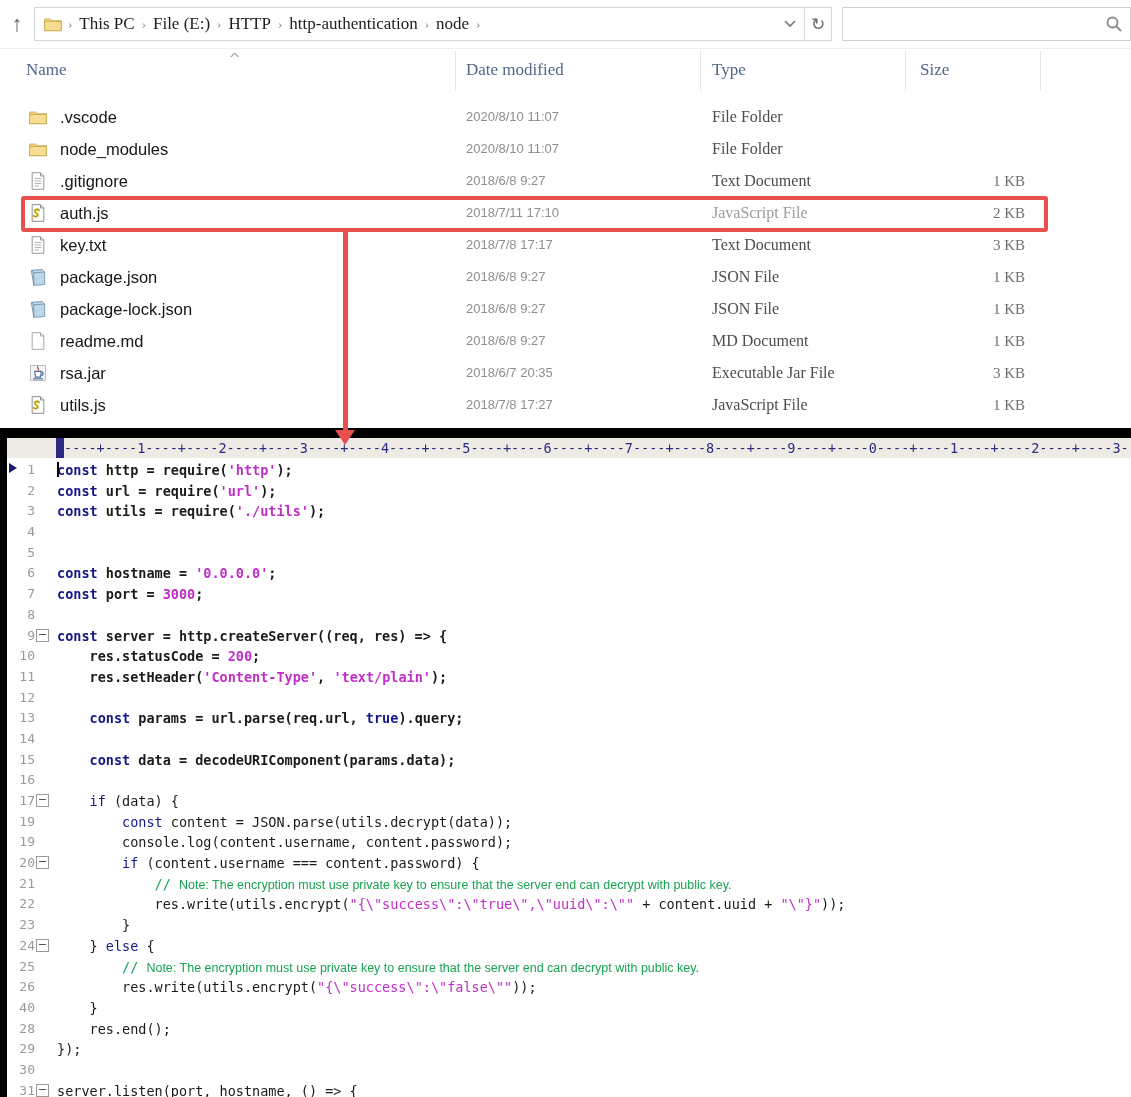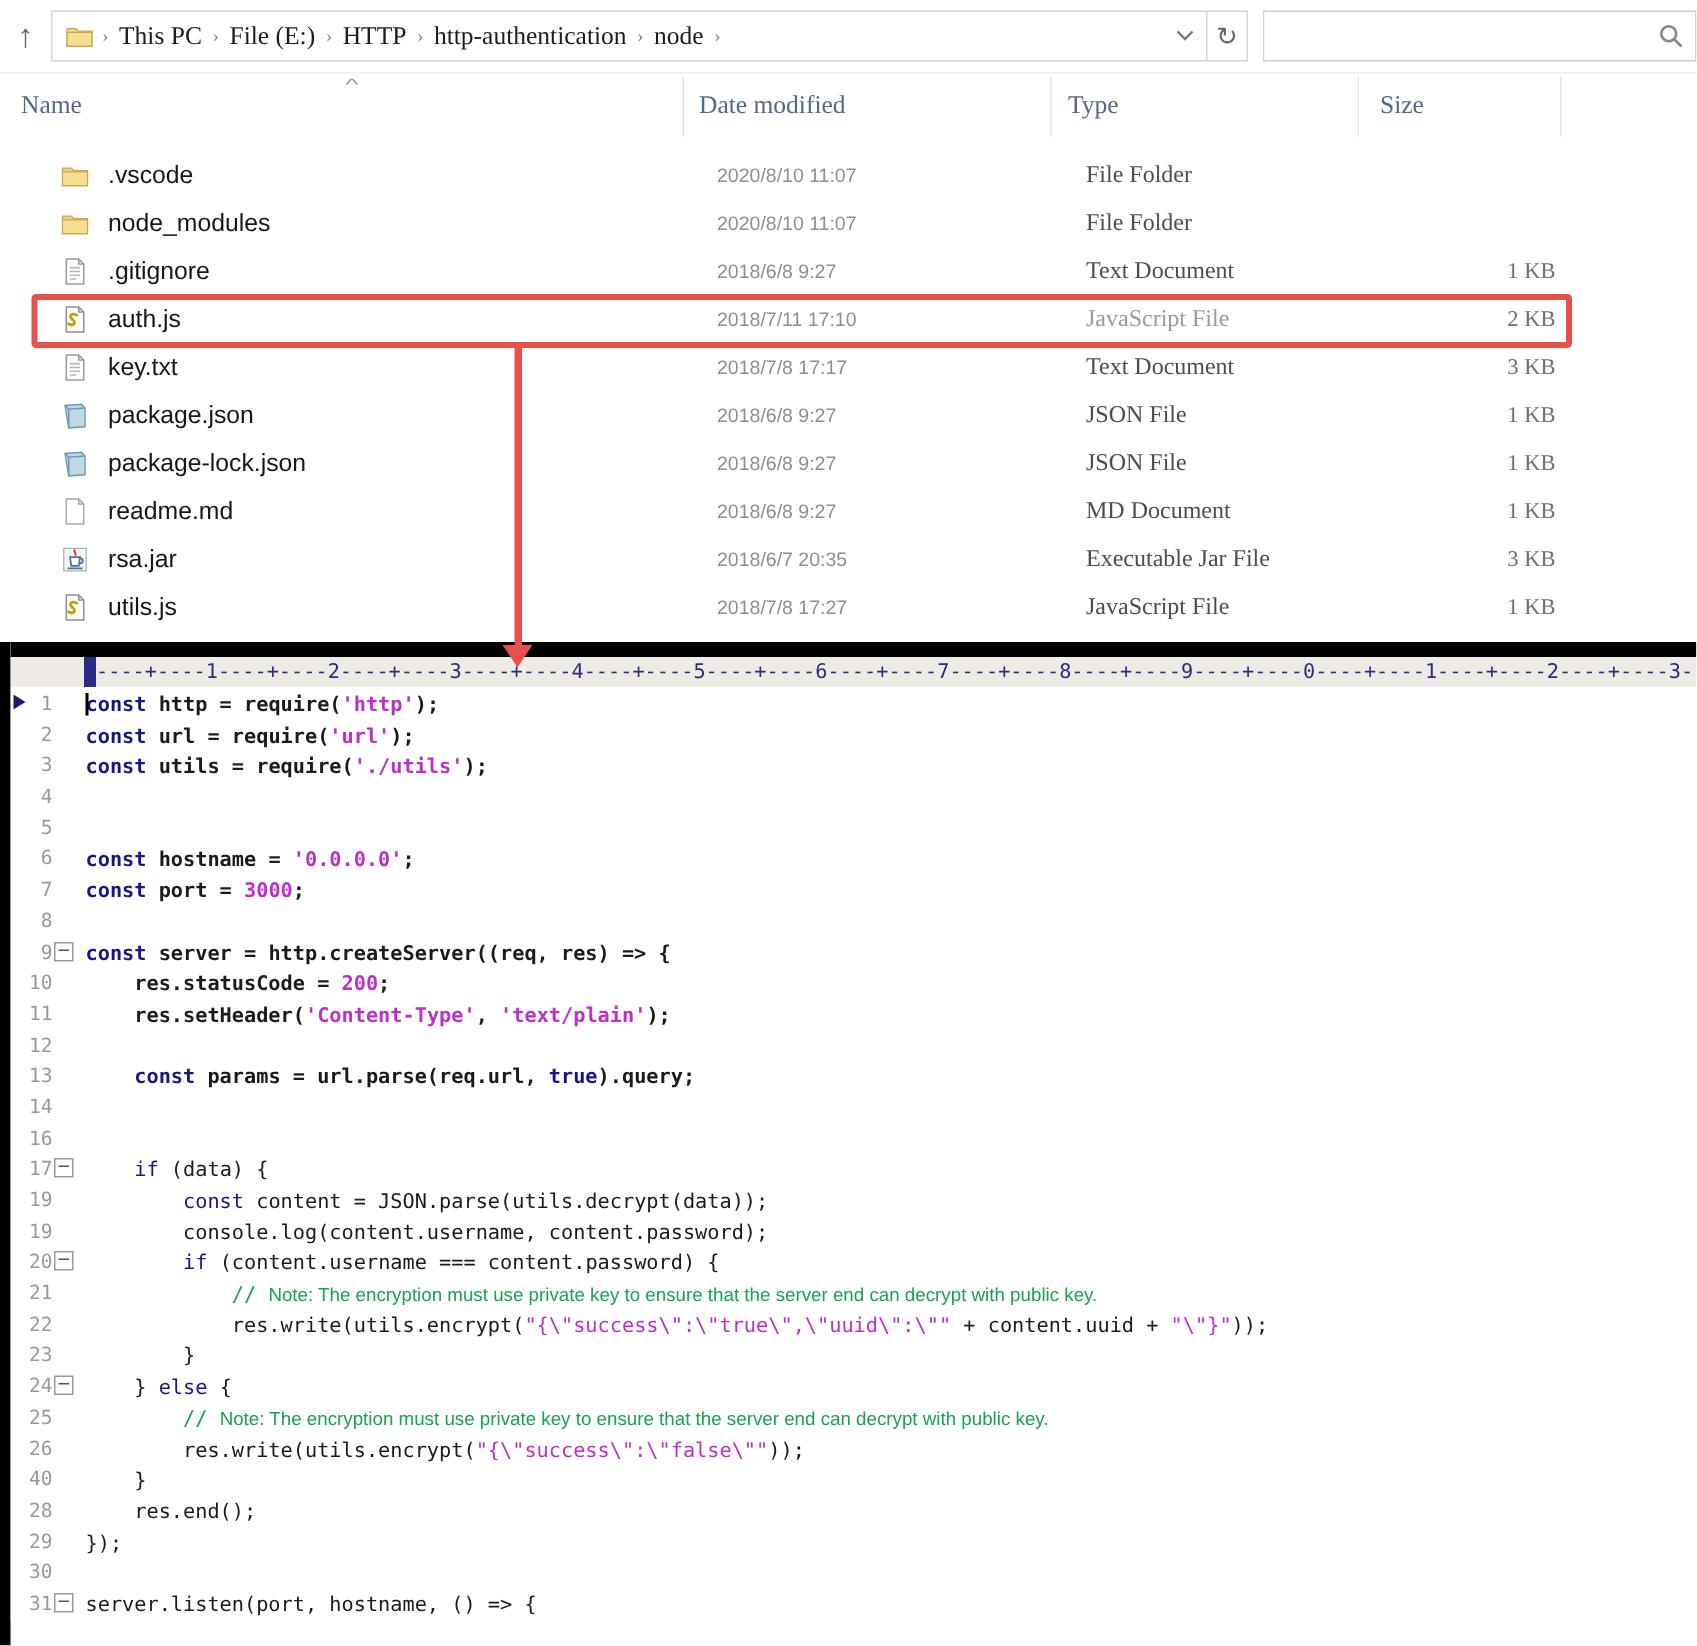--- a/index.html
+++ b/index.html
@@ -19,29 +19,29 @@
   .crumb-sep{color:#8a8a8a;font-size:13px;padding:0 1px;}
   .addr-chevron{display:flex;align-items:center;padding:0 8px;color:#777;}
   .refresh-btn{border-left:1px solid #d6d6d6;width:26px;display:flex;align-items:center;justify-content:center;
                font-size:17px;color:#666;}
   .searchbox{position:relative;width:287px;height:32px;margin-left:10px;border:1px solid #d0d0d0;}
   .searchbox input{width:100%;height:100%;border:none;outline:none;padding:0 30px 0 8px;font-size:14px;box-sizing:border-box;}
   .search-glass{position:absolute;right:7px;top:7px;}
 
   .header-row{position:relative;height:46px;}
   .hcol{position:absolute;top:11px;font-family:"Liberation Serif",serif;font-size:17px;color:#50688a;cursor:default;}
-  .hc-name{left:14px;}
+  .hc-name{left:26px;}
   .hc-date{left:466px;}
   .hc-type{left:712px;}
   .hc-size{left:920px;}
   .sort-ind{position:absolute;left:232px;top:2px;color:#9b9b9b;font-size:11px;transform:scaleX(1.7);}
   .hdiv{position:absolute;top:2px;height:40px;width:1px;background:#e4e4e4;}
 
   .file-list{margin-top:6px;}
-  .frow{display:flex;align-items:center;height:32px;line-height:32px;cursor:default;margin-left:12px;}
+  .frow{display:flex;align-items:center;height:32px;line-height:32px;cursor:default;}
   .ficon{flex:0 0 20px;margin-left:28px;height:20px;}
   .fname{width:406px;margin-left:12px;font-size:16.5px;color:#161616;white-space:nowrap;overflow:hidden;}
   .fdate{width:246px;font-size:13px;color:#8f8f8f;}
   .ftype{width:193px;font-family:"Liberation Serif",serif;font-size:16px;color:#4d4d4d;}
   .ftype.muted{color:#9b9b9b;}
   .fsize{width:120px;text-align:right;font-family:"Liberation Serif",serif;font-size:15px;color:#6f6f6f;}
 
   
   .editor{position:absolute;top:428px;left:0;width:1131px;height:669px;background:#fff;
           border-left:7px solid #000;box-sizing:border-box;overflow:hidden;}
@@ -364,20 +364,25 @@
         <span class="ln">13</span>
         <span class="fold"></span>
         <span class="pre"><span class="t-d">    </span><span class="t-k">const</span><span class="t-d"> params = url.parse(req.url, </span><span class="t-k">true</span><span class="t-d">).query;</span></span>
       </div>
       <div class="cl b">
         <span class="ln">14</span>
         <span class="fold"></span>
         <span class="pre"></span>
       </div>
       <div class="cl b">
+        <span class="ln">15</span>
+        <span class="fold"></span>
+        <span class="pre"><span class="t-d">    </span><span class="t-k">const</span><span class="t-d"> data = decodeURIComponent(params.data);</span></span>
+      </div>
+      <div class="cl b">
         <span class="ln">16</span>
         <span class="fold"></span>
         <span class="pre"></span>
       </div>
       <div class="cl">
         <span class="ln">17</span>
         <span class="fold"><span class="foldbox"></span></span>
         <span class="pre"><span class="t-d">    </span><span class="t-k">if</span><span class="t-d"> (data) {</span></span>
       </div>
       <div class="cl">

